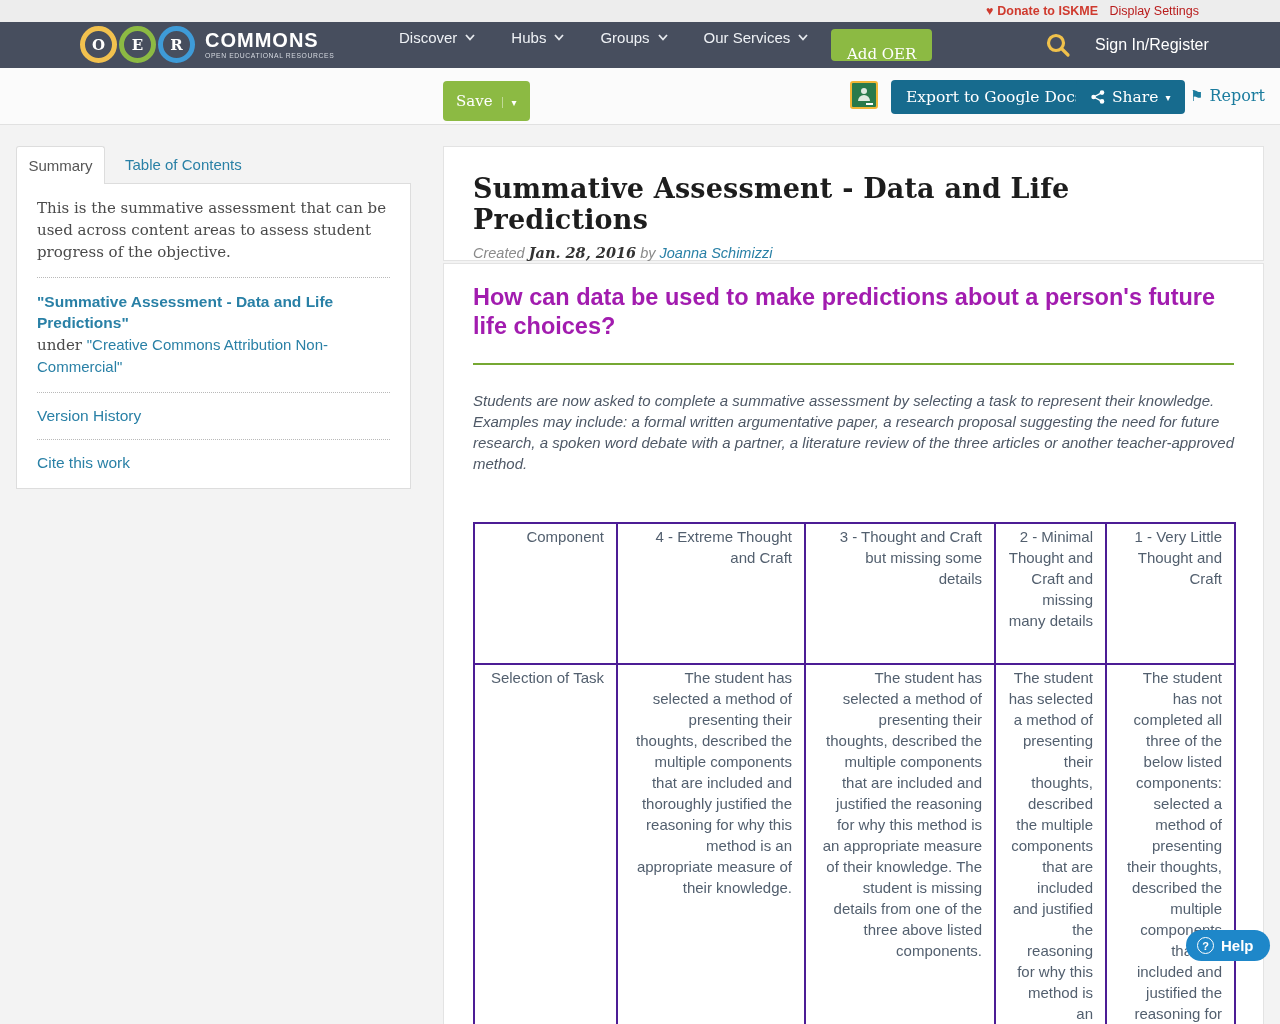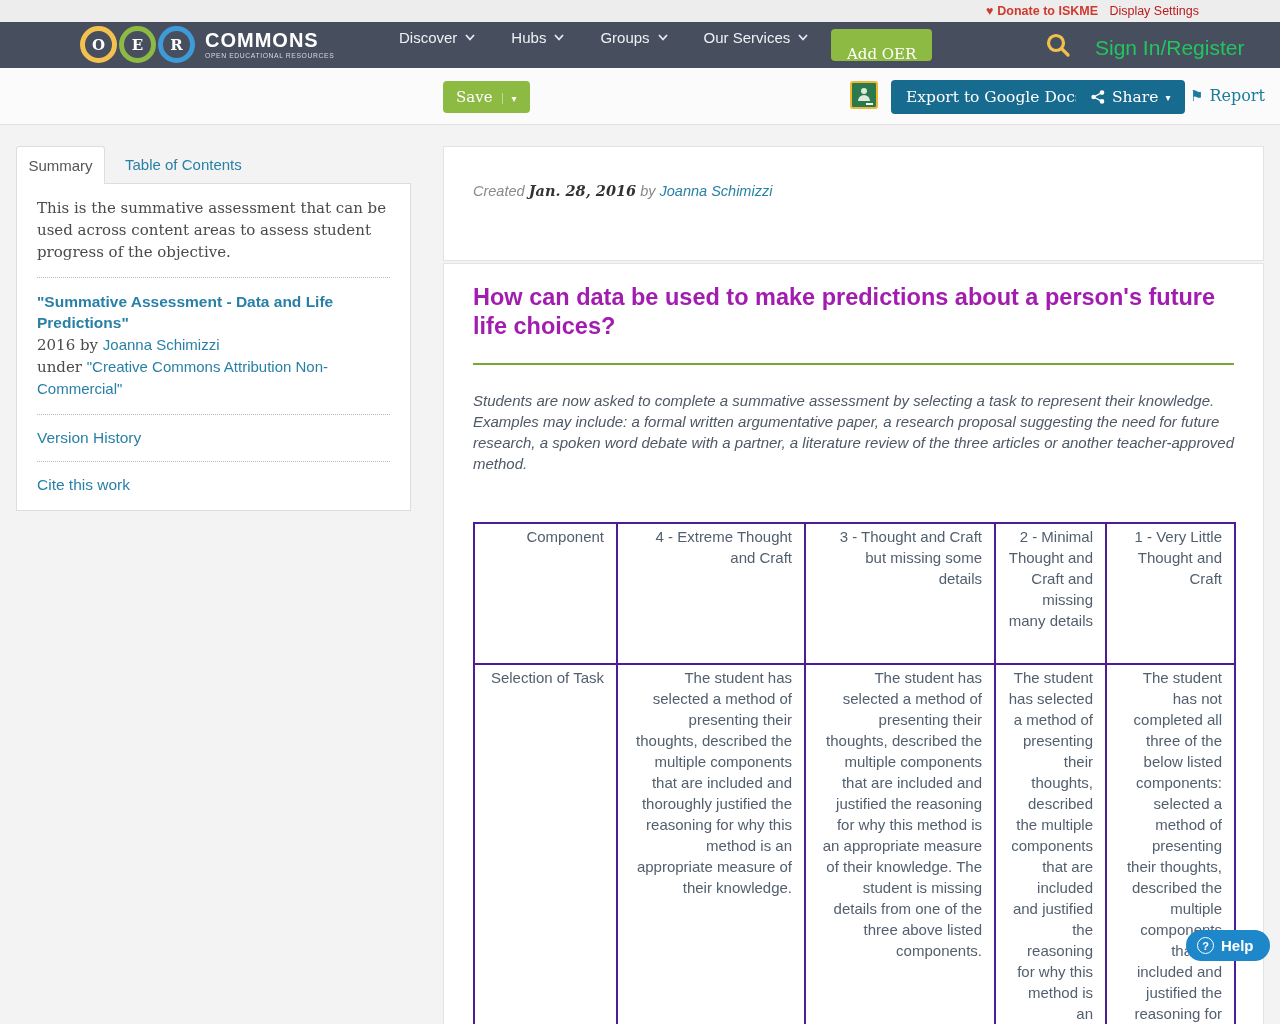--- a/index.html
+++ b/index.html
@@ -22,25 +22,25 @@
   .ring.r { border-color:#3e9bd8; }
   .logo-text { margin-left:8px; color:#fff; }
   .logo-name { font:700 20px "Liberation Sans", sans-serif; letter-spacing:1px; line-height:20px; }
   .logo-tagline { font-size:6.8px; letter-spacing:.6px; color:#d6dae1; margin-top:2px; }
   .nav-menu { position:absolute; left:399px; top:0; height:30px; display:flex; align-items:center; gap:36px; }
   .nav-item { display:flex; align-items:center; gap:8px; color:#eef1f5; font-size:15px; cursor:pointer; }
   .chev { width:10px; height:7px; }
   .add-oer { position:absolute; left:831px; top:7px; height:32px; padding:16px 16px; background:#8cba43; border:none; border-radius:4px;
              color:#fff; font:400 15px "DejaVu Serif", serif; cursor:pointer; }
   .search-btn { position:absolute; left:1044px; top:9px; width:28px; height:28px; cursor:pointer; background:none; border:none; }
-  .signin { position:absolute; left:1095px; top:14px; font-size:21px; color:#22c55e; cursor:pointer; }
+  .signin { position:absolute; left:1095px; top:14px; font-size:16px; color:#ffffff; cursor:pointer; }
 
   
   .toolbar { position:relative; height:57px; background:#fbfbfb; border-bottom:1px solid #e1e1e1; }
-  .btn-green { position:absolute; left:443px; top:13px; height:32px; padding:0 13px; background:#8cba43; border:none; border-radius:4px;
+  .btn-green { position:absolute; left:443px; top:13px; height:40px; padding:0 13px; background:#8cba43; border:none; border-radius:4px;
                color:#fff; font:400 15px "DejaVu Serif", serif; cursor:pointer; }
   .btn-green .sep { display:inline-block; margin:0 0 0 9px; padding-left:9px; border-left:1px solid rgba(255,255,255,.45); font-size:10px; }
   .classroom { position:absolute; left:850px; top:13px; width:28px; height:28px; border:2px solid #f2b636; border-radius:3px;
                background:#2a7a4b; cursor:pointer; }
   .classroom .head { position:absolute; left:9px; top:5px; width:6px; height:6px; border-radius:50%; background:#dfe9df; }
   .classroom .bodyy { position:absolute; left:6px; top:12px; width:12px; height:6px; border-radius:6px 6px 0 0; background:#dfe9df; }
   .classroom .dash { position:absolute; right:3px; bottom:2px; width:7px; height:2px; background:#fff; }
   .btn-teal { position:absolute; height:34px; padding:0 15px; background:#176b8e; border:none; border-radius:4px;
               color:#fff; font:400 15.5px "DejaVu Serif", serif; cursor:pointer; display:flex; align-items:center; gap:7px; }
   .btn-export { left:891px; top:12px; }
@@ -175,34 +175,31 @@
 
 <div class="tabs">
   <div class="tab-active">Summary</div>
   <div class="tab-link">Table of Contents</div>
 </div>
 <div class="side-panel">
   <p class="side-desc">This is the summative assessment that can be used across content areas to assess student progress of the objective.</p>
   <hr class="dotted">
   <div class="work-title">"Summative Assessment - Data and Life Predictions"</div>
   <div class="attr-line">
-    <span>2016 by</span>
-    <span class="teal-link">Joanna Schimizzi</span>
-  </div>
-  <div class="attr-line">
     <span>under</span>
     <span class="teal-link">"Creative Commons Attribution Non-Commercial"</span>
   </div>
   <hr class="dotted">
   <span class="side-link">Version History</span>
   <hr class="dotted">
   <span class="side-link">Cite this work</span>
 </div>
 
 <div class="title-panel">
+  <h1 class="doc-title">Summative Assessment - Data and Life Predictions</h1>
   <div class="created-line">
     <span>Created</span>
     <span class="created-date">Jan. 28, 2016</span>
     <span>by</span>
     <span class="author-link">Joanna Schimizzi</span>
   </div>
 </div>
 
 <div class="content-panel">
   <h2 class="question">How can data be used to make predictions about a person's future life choices?</h2>

